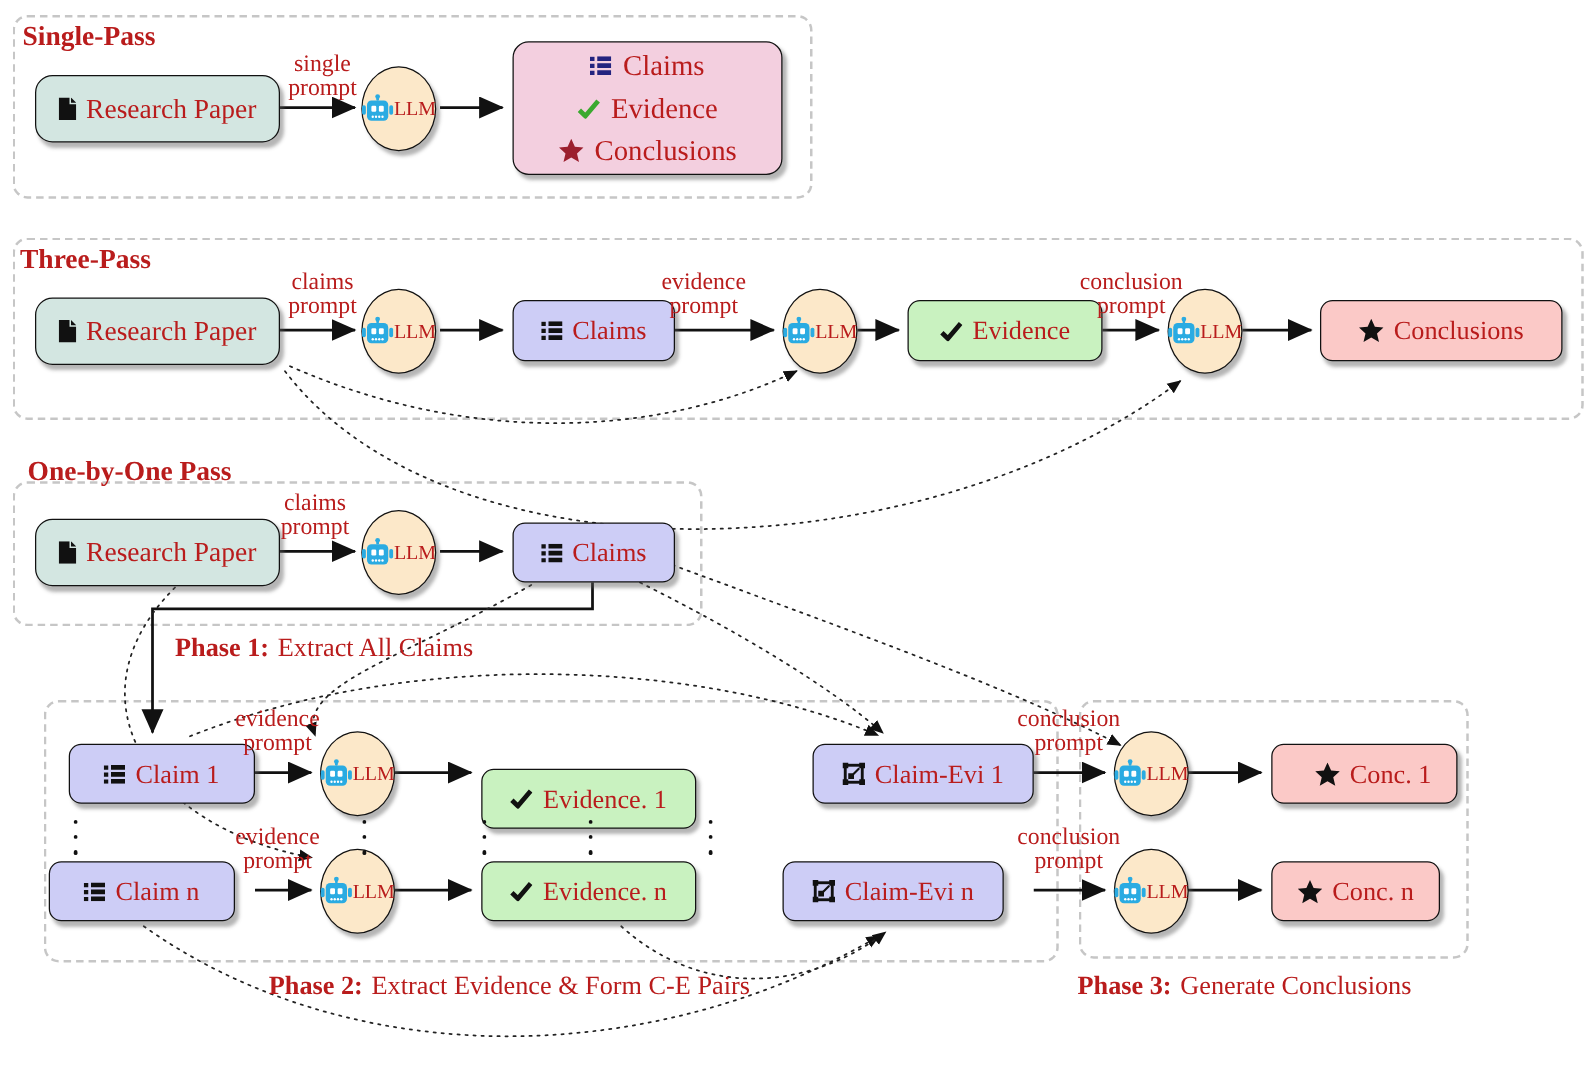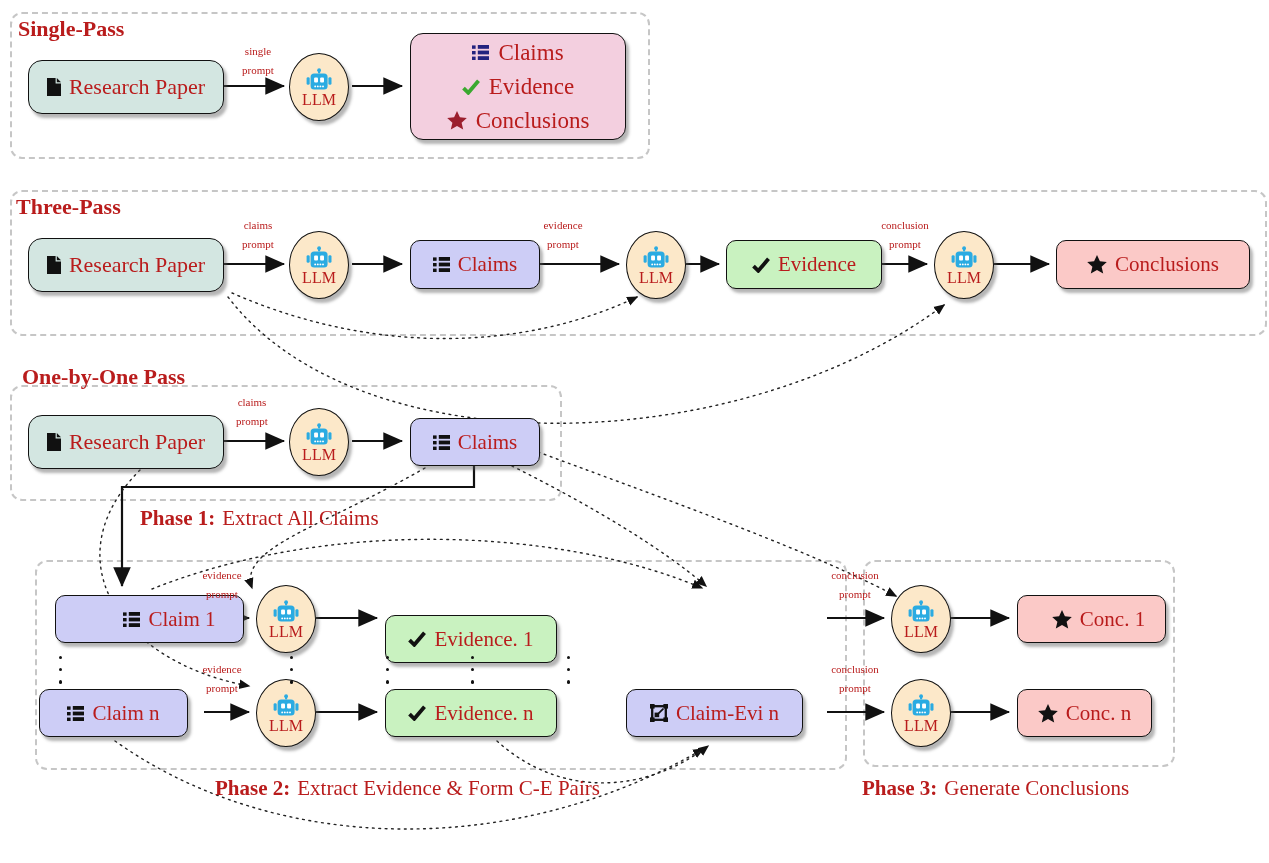--- a/index.html
+++ b/index.html
@@ -10,25 +10,25 @@
   #wires{position:absolute;left:0;top:0;z-index:1;}
   .node{position:absolute;display:flex;align-items:center;justify-content:center;gap:8px;
         border:1.7px solid #111;border-radius:10px;font-size:21px;z-index:2;
         box-shadow:3px 4px 3px rgba(90,90,90,.45);white-space:nowrap;}
   .rp{background:#d3e6e1;border-radius:14px;font-size:22px;}
   .lav{background:#cdcdf6;}
   .grn{background:#c9f2c0;}
   .pnk{background:#fbc9c7;}
   .rose{background:#f3cfdf;border-radius:13px;flex-direction:column;gap:2px;font-size:23px;}
   .rose .orow{display:flex;align-items:center;gap:9px;line-height:32px;}
-  .llm{position:absolute;display:flex;flex-direction:column;align-items:center;justify-content:center;
+  .llm{position:absolute;display:flex;flex-direction:row;align-items:center;justify-content:center;
        width:58px;height:66px;border:1.7px solid #111;border-radius:50%;background:#fce8c9;z-index:2;
        box-shadow:3px 4px 3px rgba(90,90,90,.45);}
   .llm .lbl{font-size:16px;line-height:14px;margin-top:1px;}
-  .plabel{position:absolute;width:110px;text-align:center;font-size:11px;line-height:19px;z-index:2;}
+  .plabel{position:absolute;width:110px;text-align:center;font-size:19px;line-height:19px;z-index:2;}
   .phase-cap{position:absolute;font-size:21px;z-index:3;white-space:nowrap;}
   .phase-cap b{font-weight:700;}
   .phase-cap span{margin-left:7px;}
   .vdots{position:absolute;display:flex;flex-direction:column;gap:9px;z-index:2;}
   .vdots i{width:3.2px;height:3.2px;border-radius:50%;background:#111;}
   .icn{flex:0 0 auto;display:block;}
   .navy{color:#23237f;} .green{color:#3aa92f;} .dred{color:#9b1f2e;} .blk{color:#111;}
 </style>
 </head>
 <body>
@@ -262,21 +262,21 @@
     <svg class="icn blk" width="17" height="15" viewBox="0 0 17 15">
         <use href="#ic-list"></use>
       </svg>
     <span>Claims</span>
   </div>
 
   <div class="phase-cap" style="left:140px;top:506px;">
     <b>Phase 1:</b><span>Extract All Claims</span>
   </div>
 
-  <div class="node lav" style="left:55px;top:595px;width:147px;height:46px;padding-left:40px;">
+  <div class="node lav" style="left:55px;top:595px;width:147px;height:46px;">
     <svg class="icn blk" width="17" height="15" viewBox="0 0 17 15">
         <use href="#ic-list"></use>
       </svg>
     <span>Claim 1</span>
   </div>
 
   <div class="plabel" style="left:167px;top:566px;">
     <div>evidence</div>
     <div>prompt</div>
   </div>
@@ -340,20 +340,26 @@
       <i></i>
       <i></i>
       <i></i>
     </div>
   <div class="vdots" style="left:567px;top:656px;">
       <i></i>
       <i></i>
       <i></i>
     </div>
 
+  <div class="node lav" style="left:650px;top:595px;width:175px;height:46px;">
+    <svg class="icn blk" width="18" height="18" viewBox="0 0 18 18">
+        <use href="#ic-frame"></use>
+      </svg>
+    <span>Claim-Evi 1</span>
+  </div>
   <div class="node lav" style="left:626px;top:689px;width:175px;height:46px;">
     <svg class="icn blk" width="18" height="18" viewBox="0 0 18 18">
         <use href="#ic-frame"></use>
       </svg>
     <span>Claim-Evi n</span>
   </div>
 
   <div class="plabel" style="left:800px;top:566px;">
     <div>conclusion</div>
     <div>prompt</div>

